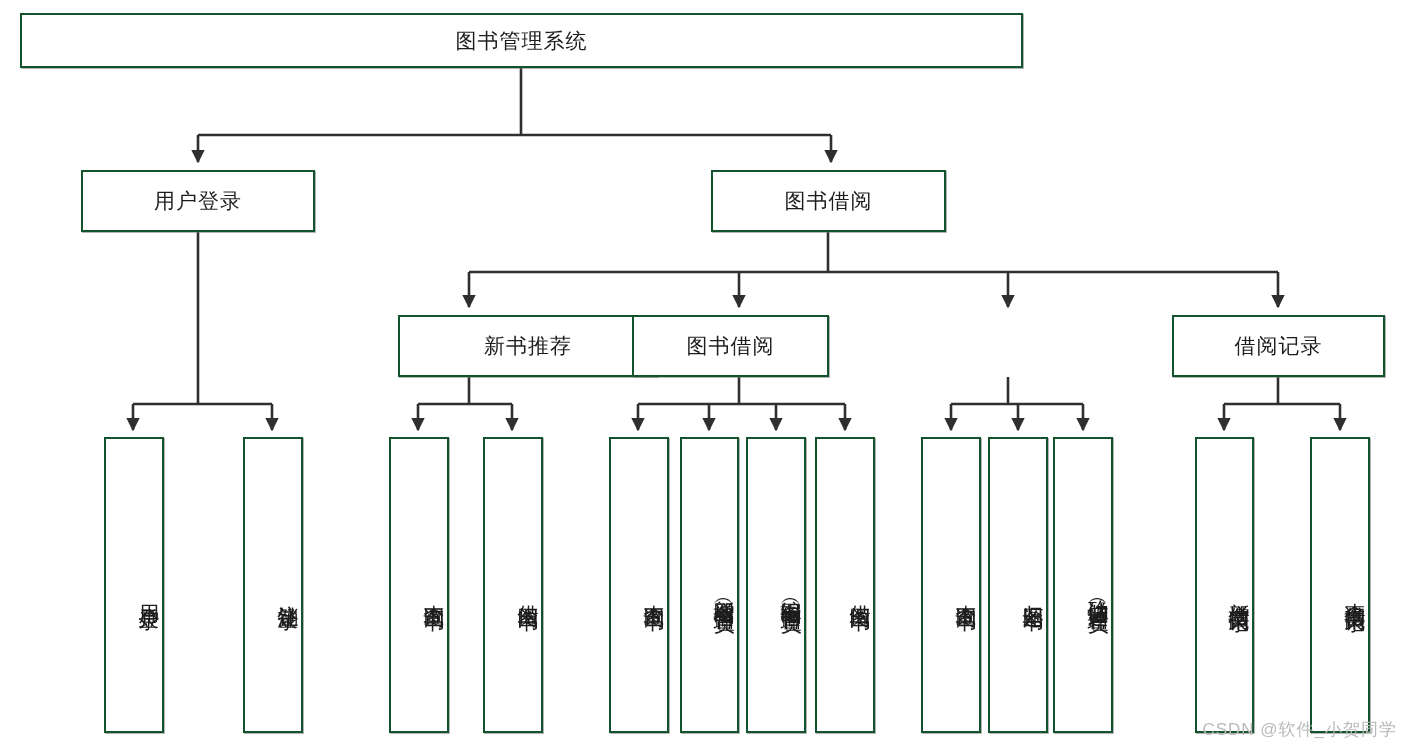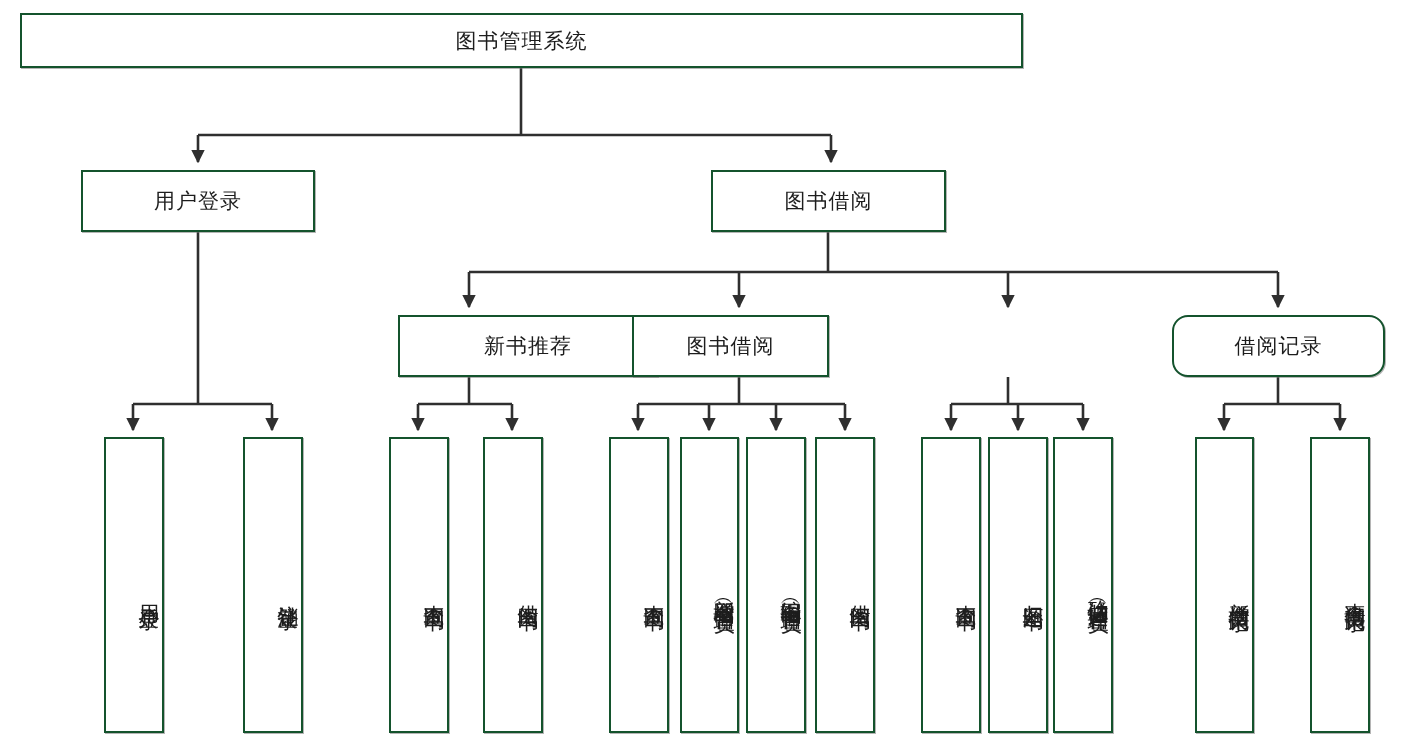--- a/index.html
+++ b/index.html
@@ -120,29 +120,30 @@
     </g>
   </svg>
 
   <div class="node h" style="left: 20px; top: 13px; width: 1003px; height: 55px;">图书管理系统</div>
 
   <div class="node h" style="left: 81px; top: 170px; width: 234px; height: 62px;">用户登录</div>
   <div class="node h" style="left: 711px; top: 170px; width: 235px; height: 62px;">图书借阅</div>
 
   <div class="node h" style="left: 362px; top: 315px; width: 260px; height: 62px; margin-left: 36px;">新书推荐</div>
   <div class="node h" style="left: 632px; top: 315px; width: 197px; height: 62px;">图书借阅</div>
-  <div class="node h" style="left: 1172px; top: 315px; width: 213px; height: 62px; border-radius: 16px;">借阅记录</div>
+  <div class="node h" style="left: 1172px; top: 315px; width: 213px; height: 62px;">借阅记录</div>
 
   <div class="node v" style="left: 104px; top: 437px; width: 60px; height: 296px;">用户登录</div>
   <div class="node v" style="left: 243px; top: 437px; width: 60px; height: 296px;">注销登录</div>
   <div class="node v" style="left: 389px; top: 437px; width: 60px; height: 296px;">查询图书</div>
   <div class="node v" style="left: 483px; top: 437px; width: 60px; height: 296px;">借阅图书</div>
   <div class="node v" style="left: 609px; top: 437px; width: 60px; height: 296px;">查询图书</div>
   <div class="node v" style="left: 680px; top: 437px; width: 59px; height: 296px;">新增图书（管理员）</div>
   <div class="node v" style="left: 746px; top: 437px; width: 60px; height: 296px;">编辑图书（管理员）</div>
   <div class="node v" style="left: 815px; top: 437px; width: 60px; height: 296px;">借阅图书</div>
   <div class="node v" style="left: 921px; top: 437px; width: 60px; height: 296px;">查询图书</div>
   <div class="node v" style="left: 988px; top: 437px; width: 60px; height: 296px;">归还图书</div>
   <div class="node v" style="left: 1053px; top: 437px; width: 60px; height: 296px;">确认归还（管理员）</div>
   <div class="node v" style="left: 1195px; top: 437px; width: 59px; height: 296px;">新增借阅记录</div>
   <div class="node v" style="left: 1310px; top: 437px; width: 60px; height: 296px;">查询借阅记录</div>
 
+  <div class="watermark">CSDN @软件_小贺同学</div>
 </div>
 
 </body></html>

